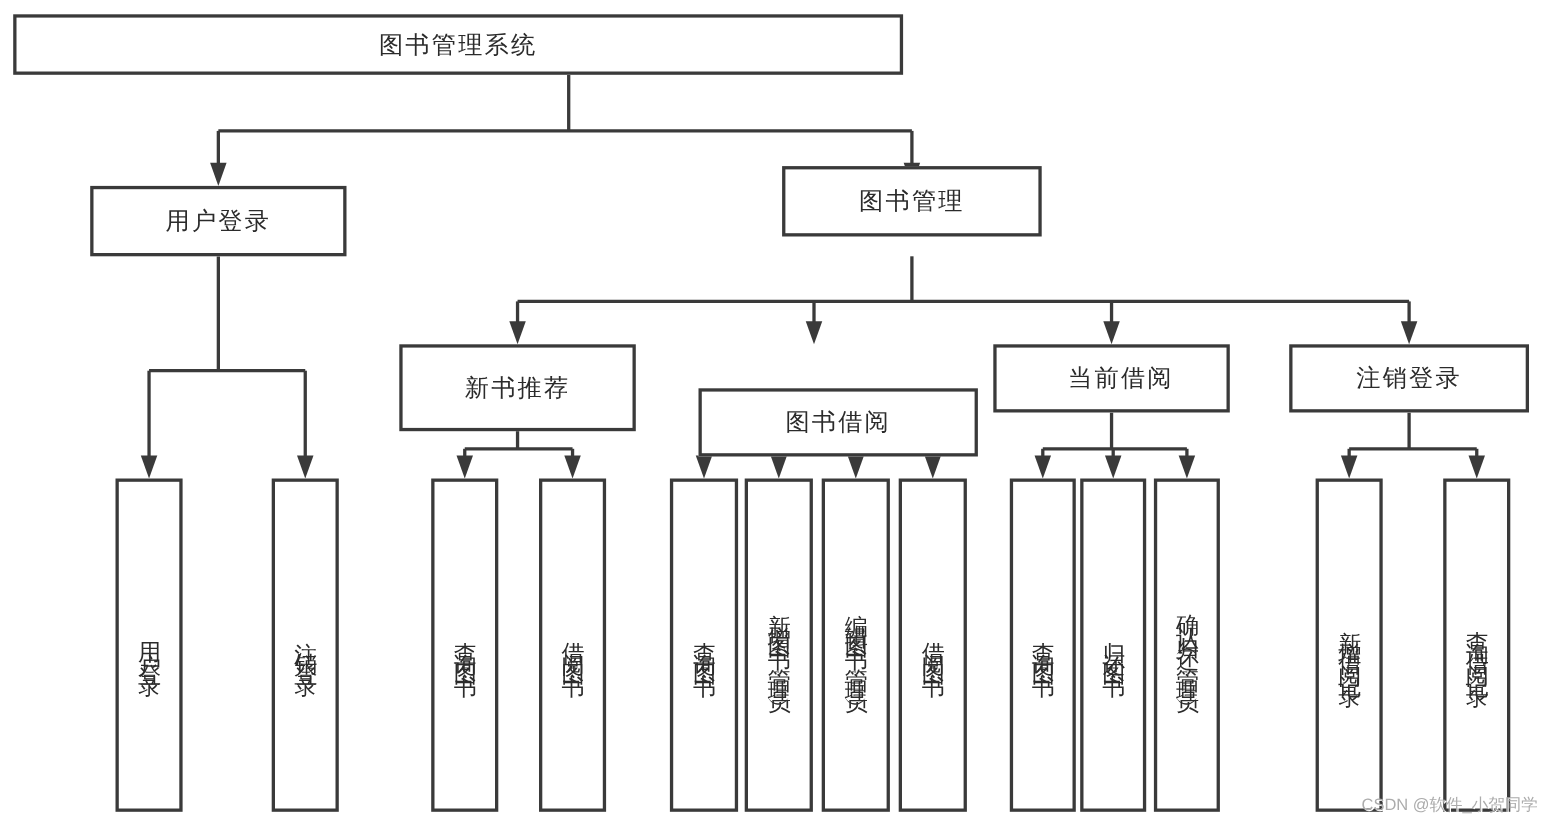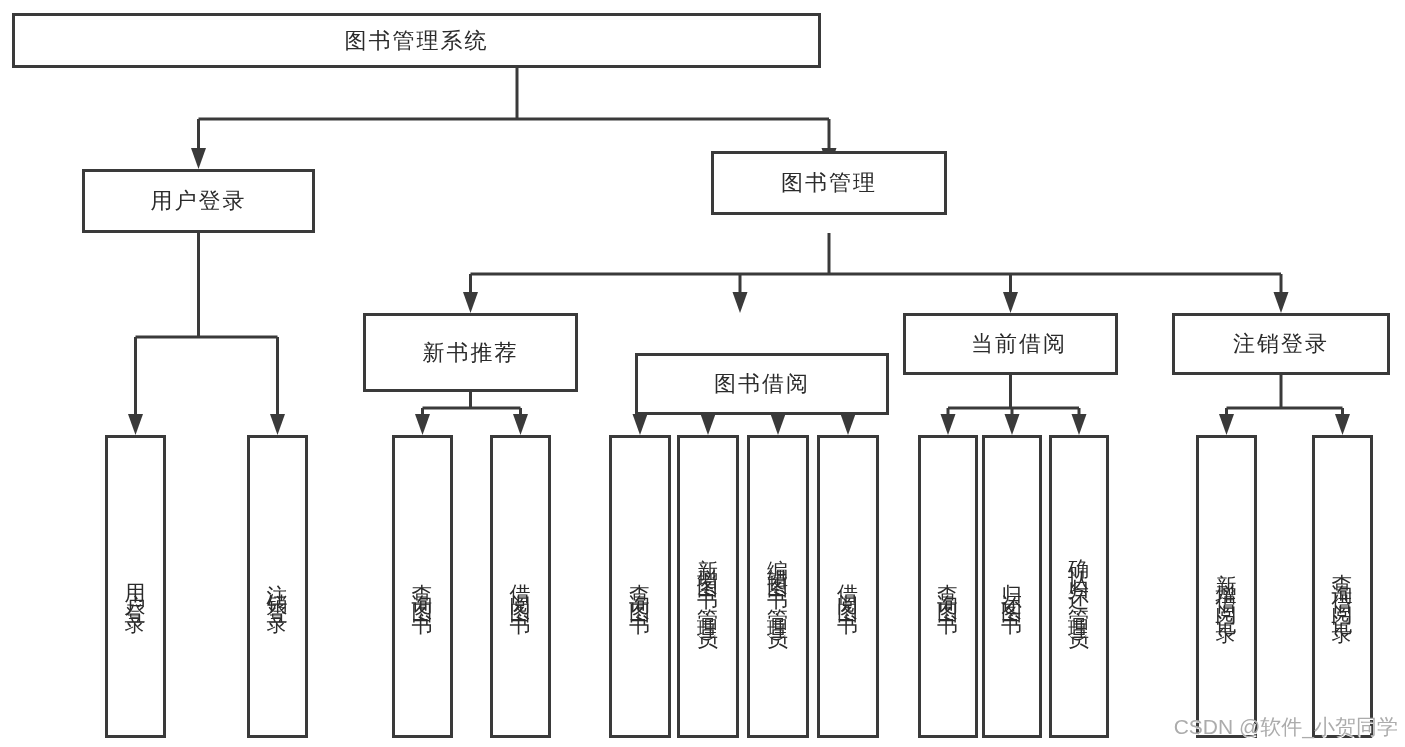--- a/index.html
+++ b/index.html
@@ -44,21 +44,21 @@
     text-orientation: mixed;
     font-size: 21px;
     letter-spacing: 10px;
     line-height: 1;
     color: #2b2b2b;
   }
   .watermark {
     position: absolute;
     right: 7px;
     bottom: 6px;
-    font-size: 21px;
+    font-size: 15px;
     color: #acacac;
     text-shadow: 1px 1px 0 #ffffff;
     z-index: 3;
     white-space: nowrap;
   }
   svg line {
     stroke: #3a3a3a;
     stroke-width: 3;
   }
   svg polygon {

